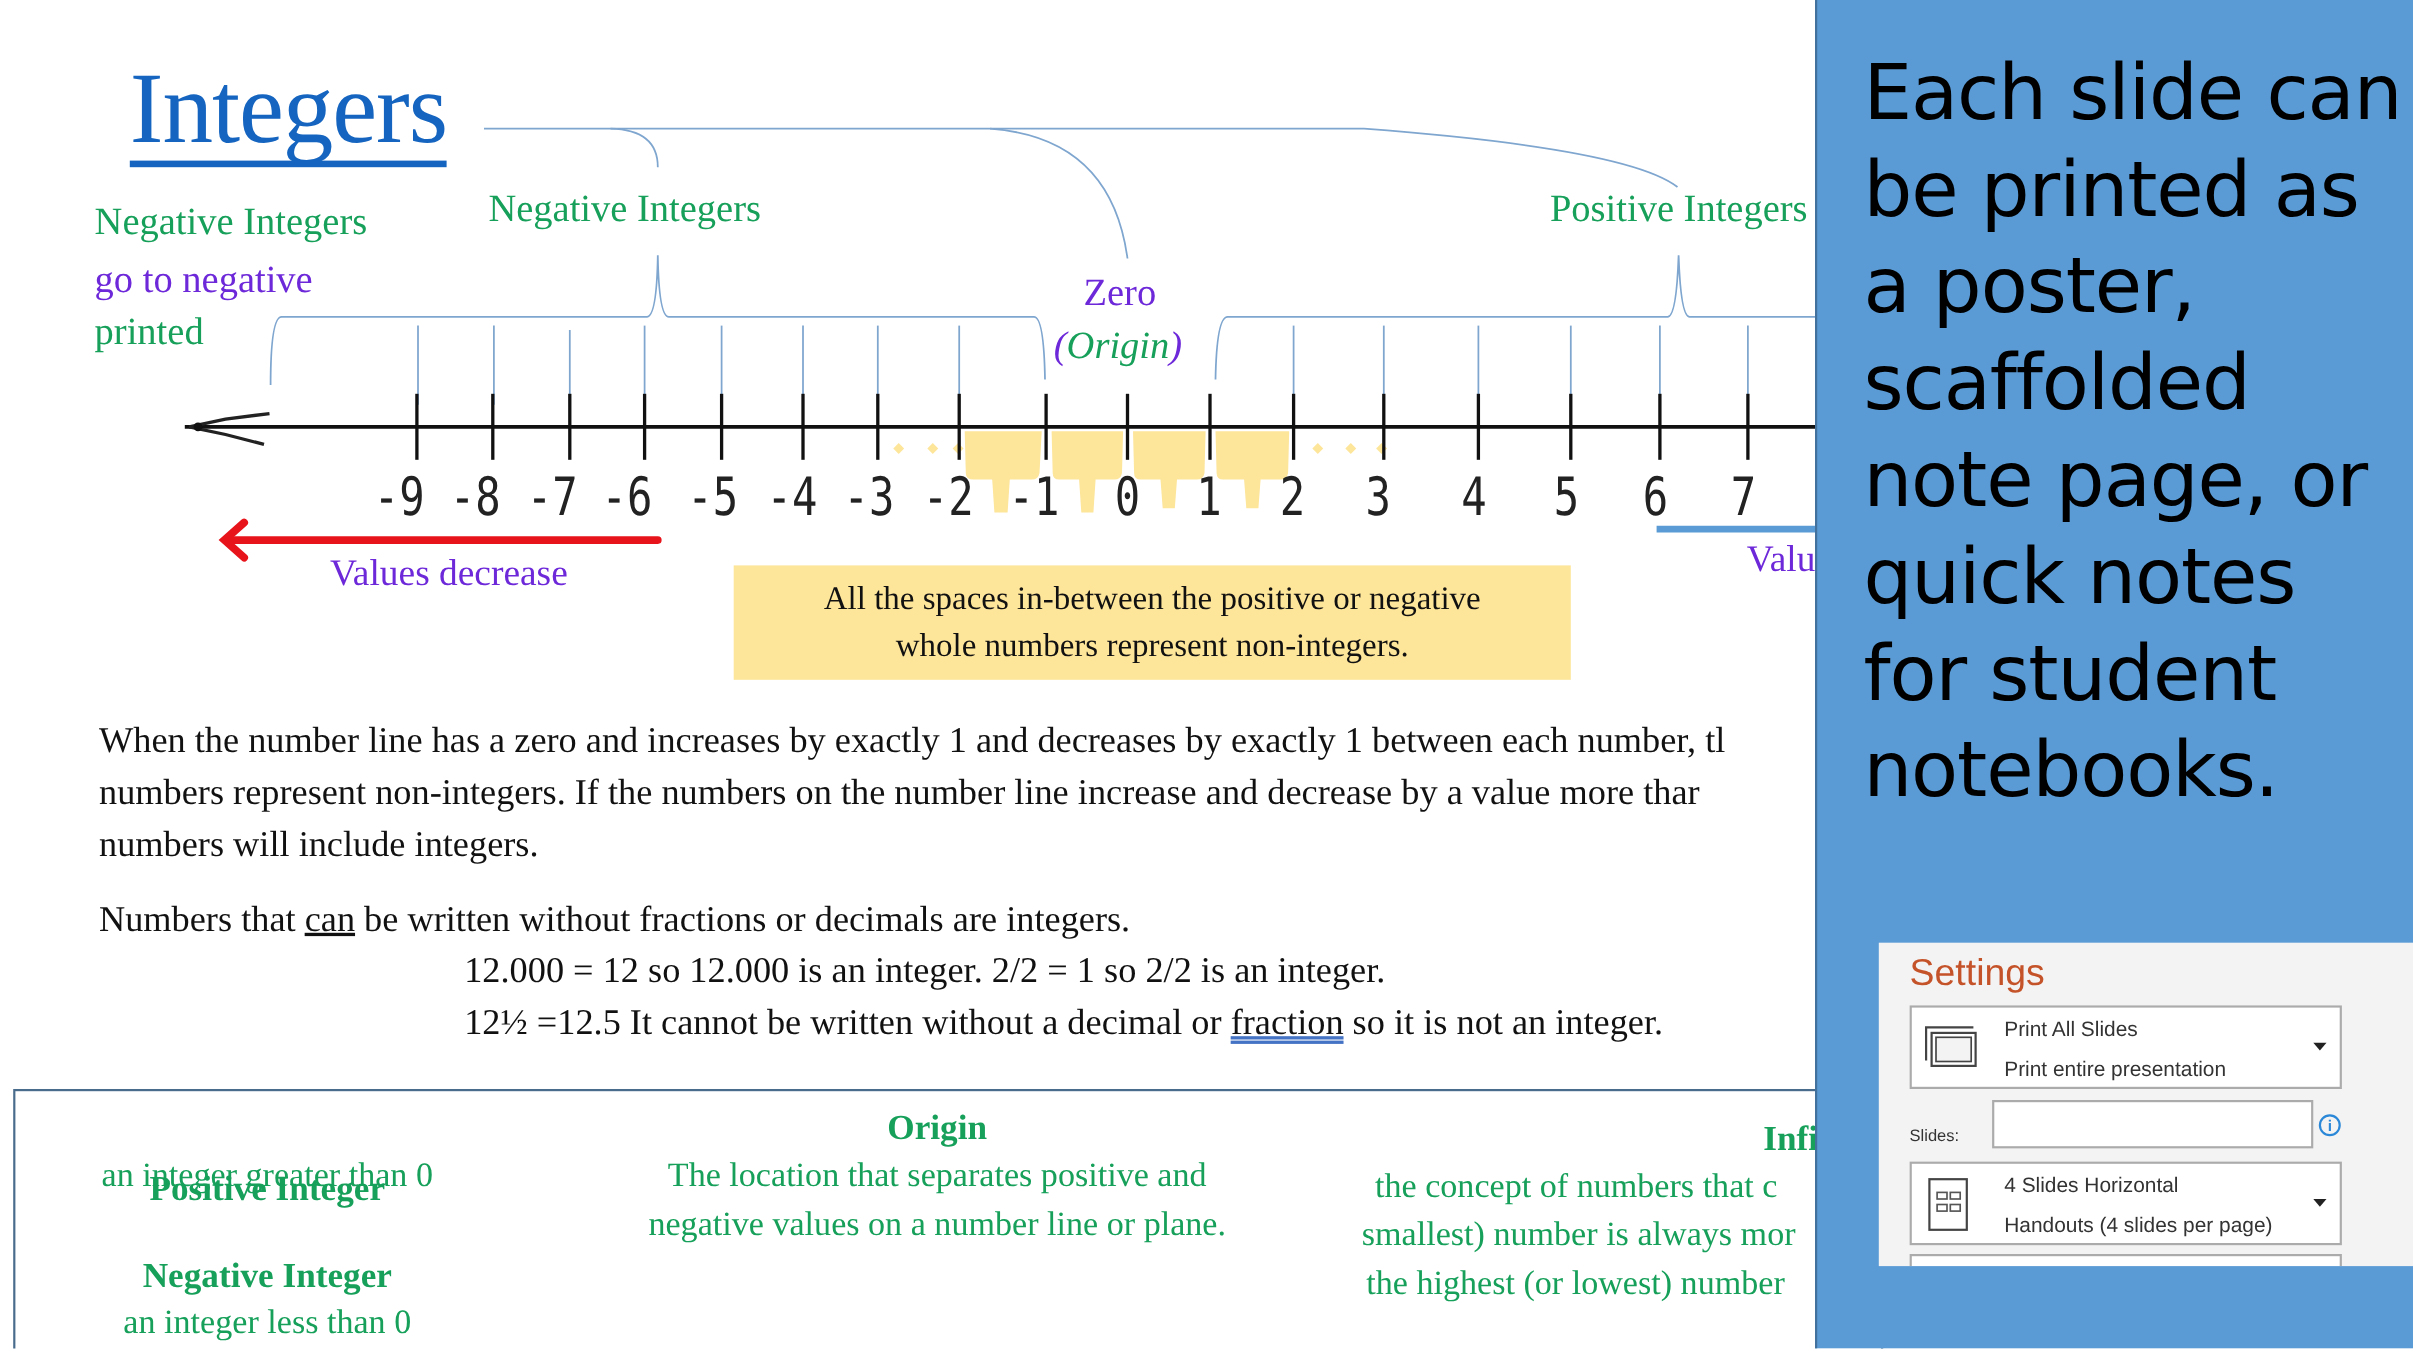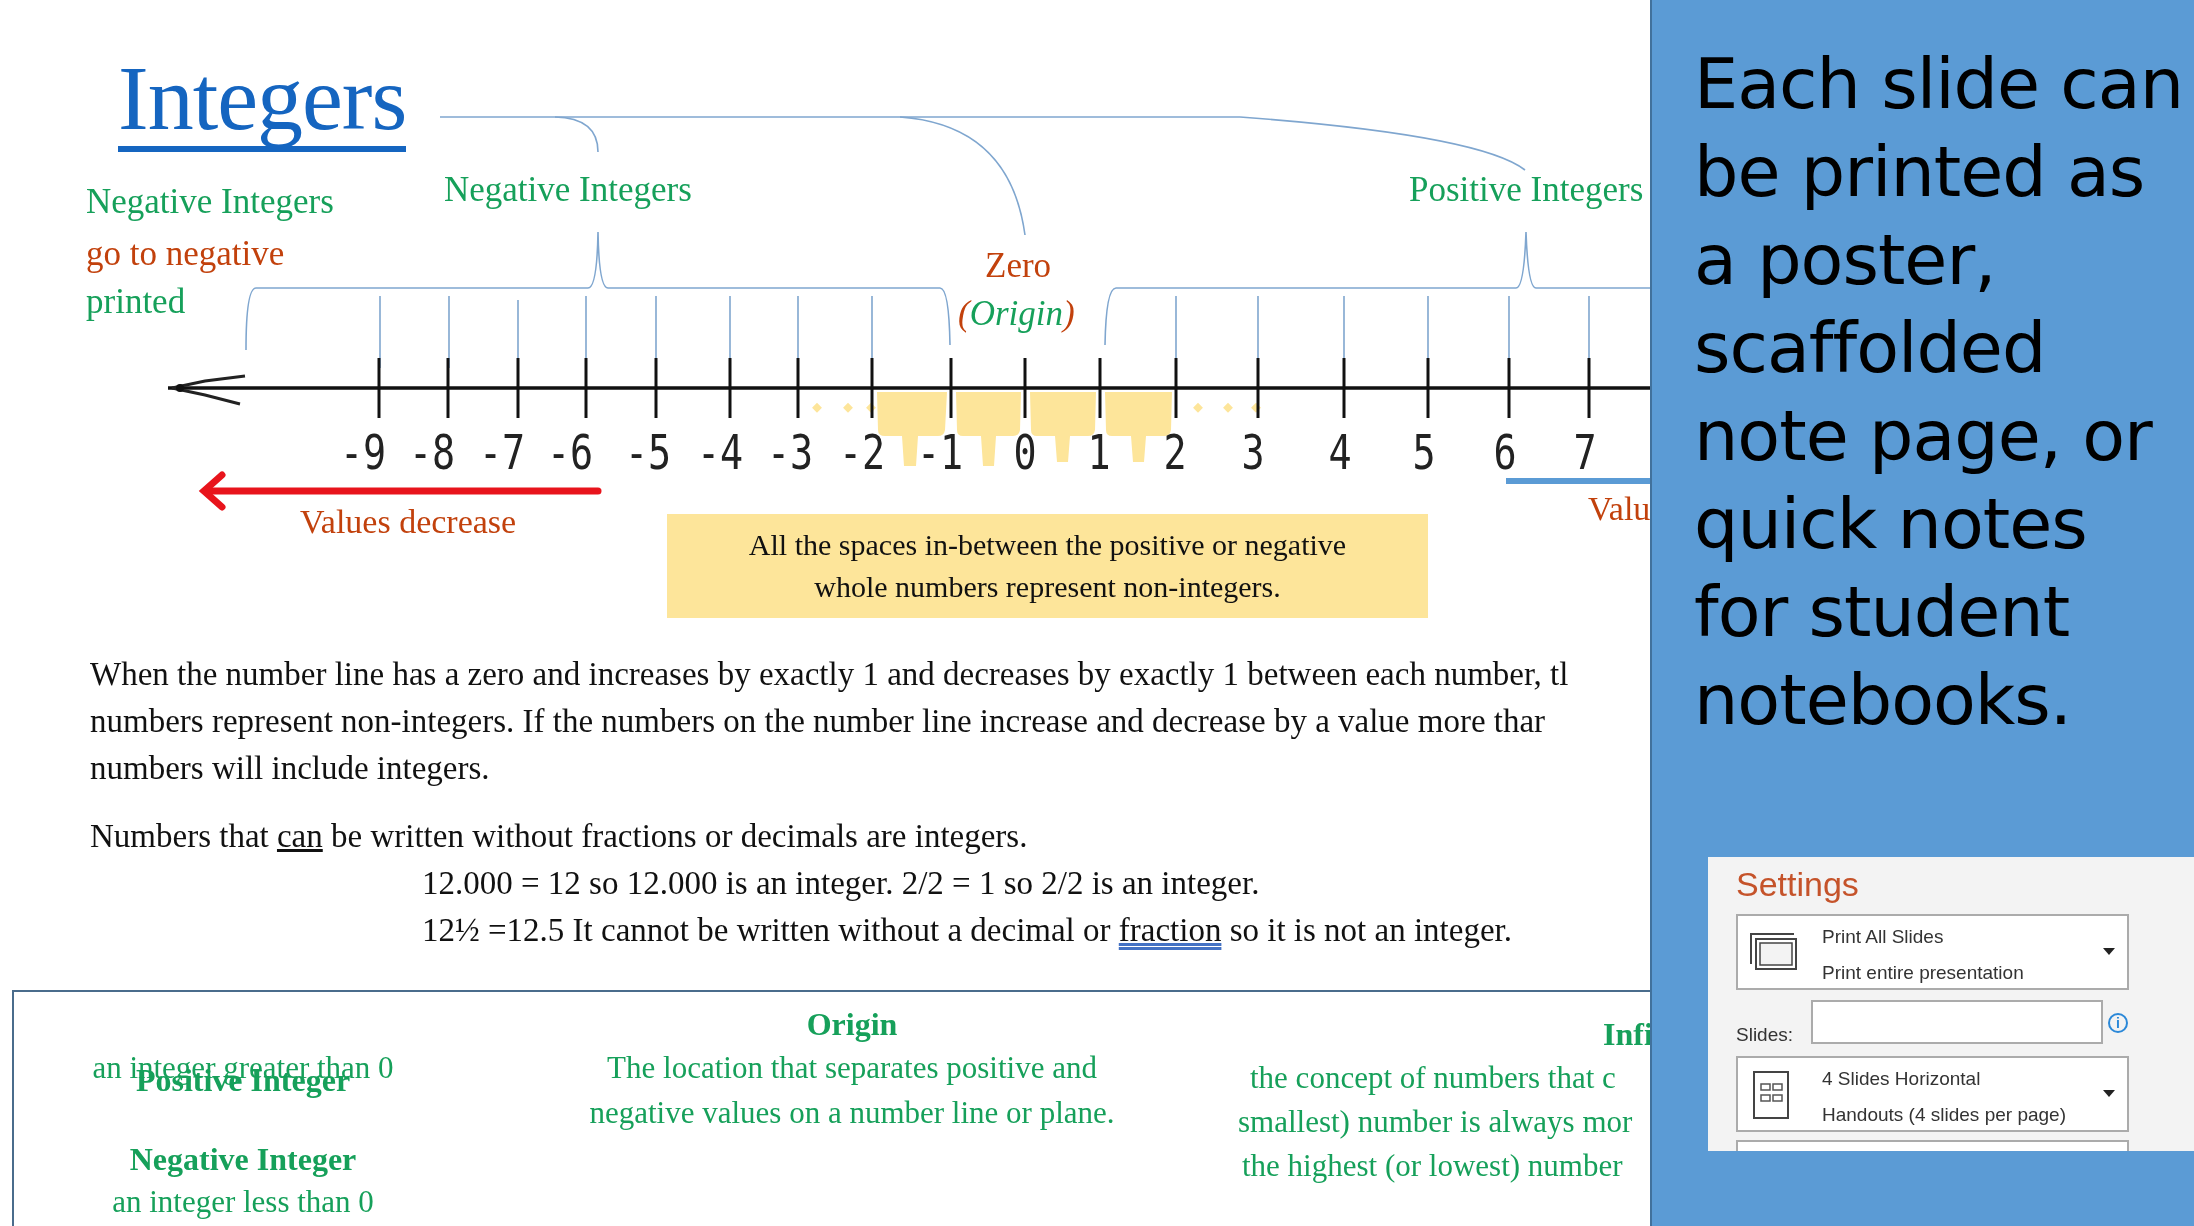--- a/index.html
+++ b/index.html
@@ -1,37 +1,37 @@
 <!DOCTYPE html>
 <html><head>
 <meta charset="utf-8">
 <style>
   html, body { margin:0; padding:0; }
   body { width:2194px; height:1226px; position:relative; overflow:hidden; background:#ffffff; font-family:"Liberation Serif","DejaVu Serif",serif; }
   .abs { position:absolute; white-space:nowrap; }
   .green { color:#16a05a; }
-  .blk { color:#c2410c; }
+  .blk { color:#6d28d9; }
   #title { left:118px; top:52px; font-size:92px; color:#1565c0; line-height:1; letter-spacing:-1px; }
   #title-underline { left:118px; top:146px; width:288px; height:6px; background:#1565c0; }
   .lbl36 { font-size:35px; line-height:1; }
   .num { font-family:"DejaVu Sans Mono","Liberation Mono",monospace; font-size:48px; color:#222; line-height:1; transform:translate(-50%,0) scaleX(0.8); }
   #callout { left:667px; top:514px; width:761px; height:104px; background:#fde59a; display:flex; flex-direction:column; align-items:center; justify-content:center; font-size:30px; line-height:42px; color:#111; }
   .para { font-size:33px; color:#111; line-height:1; }
   #defbox { left:12px; top:990px; width:1700px; height:260px; border:2px solid #4a6c8c; box-sizing:border-box; }
   .defterm { font-size:32px; font-weight:bold; color:#16a05a; text-align:center; line-height:1; transform:translateX(-50%); }
   .defdesc { font-size:31px; color:#16a05a; text-align:center; line-height:44px; transform:translateX(-50%); }
   #bluepanel { left:1650px; top:0; width:544px; height:1226px; background:#5b9bd5; border-left:2px solid #41719c; box-sizing:border-box; }
   #bluetext { position:absolute; left:42px; top:40px; font-family:"DejaVu Sans","Liberation Sans",sans-serif; font-size:70px; line-height:88px; color:#000; white-space:normal; width:490px; letter-spacing:-1px; }
   #settings { left:1708px; top:857px; width:530px; height:294px; background:#f3f3f3; overflow:hidden; font-family:"Liberation Sans","DejaVu Sans",sans-serif; }
   #settings-title { position:absolute; left:28px; top:8px; font-size:34px; color:#c5532a; }
   .dd { position:absolute; left:28px; width:393px; height:76px; background:#fff; border:2px solid #ababab; box-sizing:border-box; }
   .dd .l1 { position:absolute; left:84px; top:10px; font-size:19px; color:#333; }
   .dd .l2 { position:absolute; left:84px; top:46px; font-size:19px; color:#333; }
   .dd .caret { position:absolute; right:12px; top:32px; width:0; height:0; border-left:6px solid transparent; border-right:6px solid transparent; border-top:7px solid #222; }
-  #slides-lbl { position:absolute; left:28px; top:167px; font-size:19px; color:#333; }
+  #slides-lbl { position:absolute; left:28px; top:167px; font-size:15px; color:#333; }
   #slides-input { position:absolute; left:103px; top:143px; width:292px; height:44px; border:2px solid #ababab; background:#fff; box-sizing:border-box; }
   #info-icon { position:absolute; left:400px; top:156px; width:20px; height:20px; border:2px solid #2b88d8; border-radius:50%; box-sizing:border-box; color:#2b88d8; font-size:14px; font-weight:bold; text-align:center; line-height:16px; }
 </style>
 </head>
 <body>
 
 <div class="abs" id="title">Integers</div>
 <div class="abs" id="title-underline"></div>
 
 <div class="abs lbl36 green" style="left:86px;top:184px;">Negative Integers</div>

